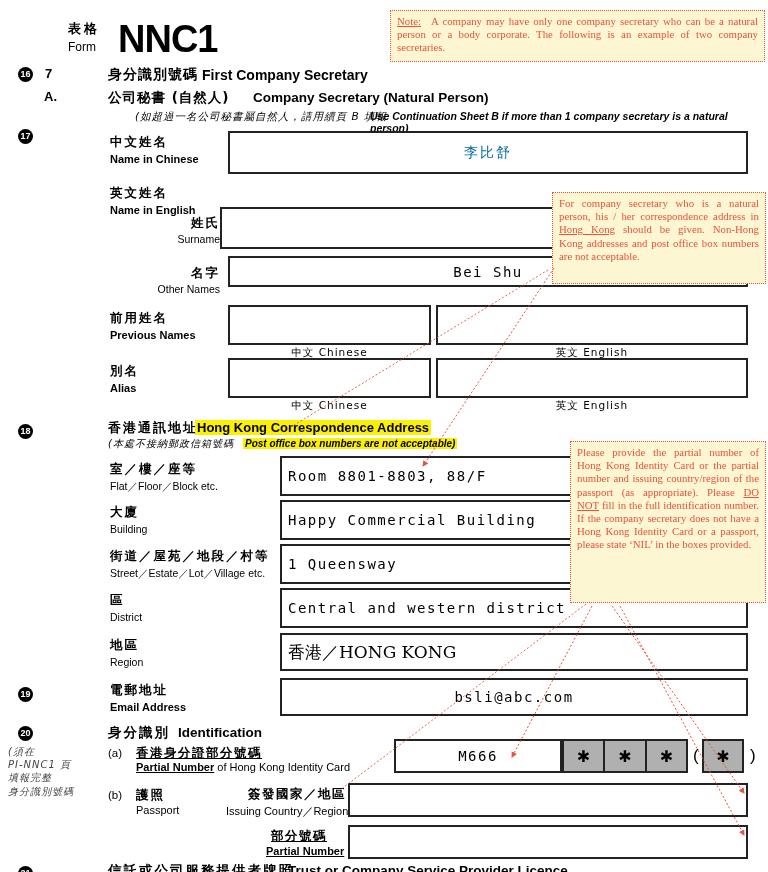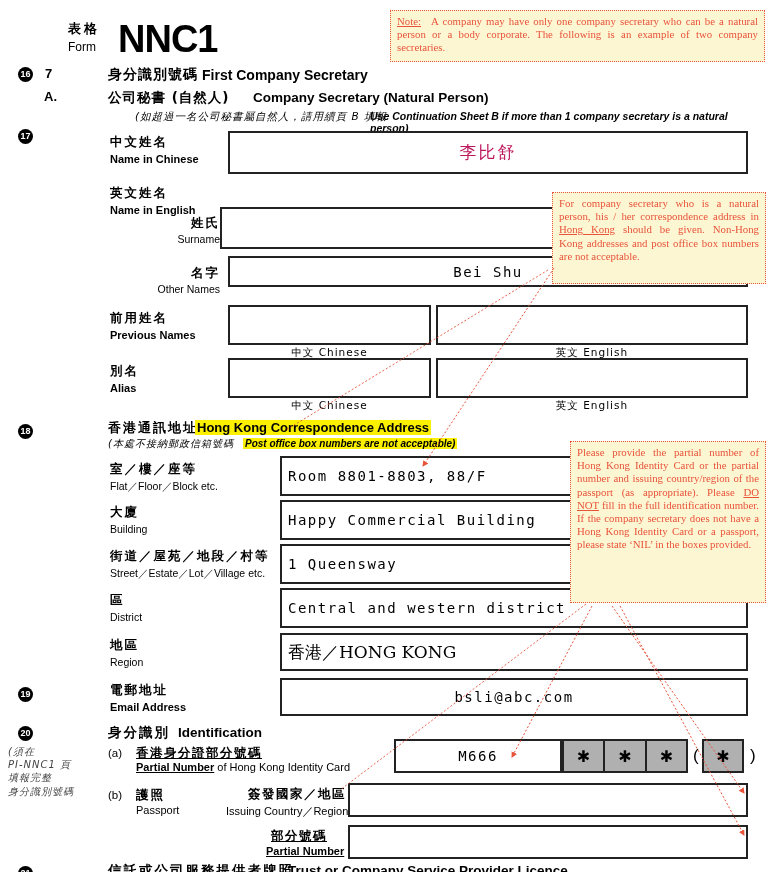--- a/index.html
+++ b/index.html
@@ -86,21 +86,21 @@
   <div class="abs cjk ital" style="left:135px;top:110px;font-size:10.5px;">(如超過一名公司秘書屬自然人，請用續頁 B 填報</div>
   <div class="abs ital" style="left:370px;top:110px;font-size:10.5px;font-weight:bold;">Use Continuation Sheet B if more than 1 company secretary is a natural person)</div>
 
   <div class="abs num-circle" style="left:18px;top:129px;">17</div>
 
   <div class="abs" style="left:110px;top:134px;">
     <div class="cjk label-cn">中文姓名</div>
     <div class="label-en" style="margin-top:2px;">Name in Chinese</div>
   </div>
   <div class="abs field" style="left:228px;top:131px;width:520px;height:43px;justify-content:center;">
-    <span class="cjk" style="font-size:17px;color:#be185d;letter-spacing:2px;">李比舒</span>
+    <span class="cjk" style="font-size:14px;color:#0369a1;letter-spacing:2px;">李比舒</span>
   </div>
 
   <div class="abs" style="left:110px;top:185px;">
     <div class="cjk label-cn">英文姓名</div>
     <div class="label-en" style="margin-top:2px;">Name in English</div>
   </div>
 
   <div class="abs" style="left:160px;top:215px;text-align:right;width:60px;">
     <div class="cjk label-cn">姓氏</div>
     <div class="label-en-thin" style="margin-top:1px;">Surname</div>

